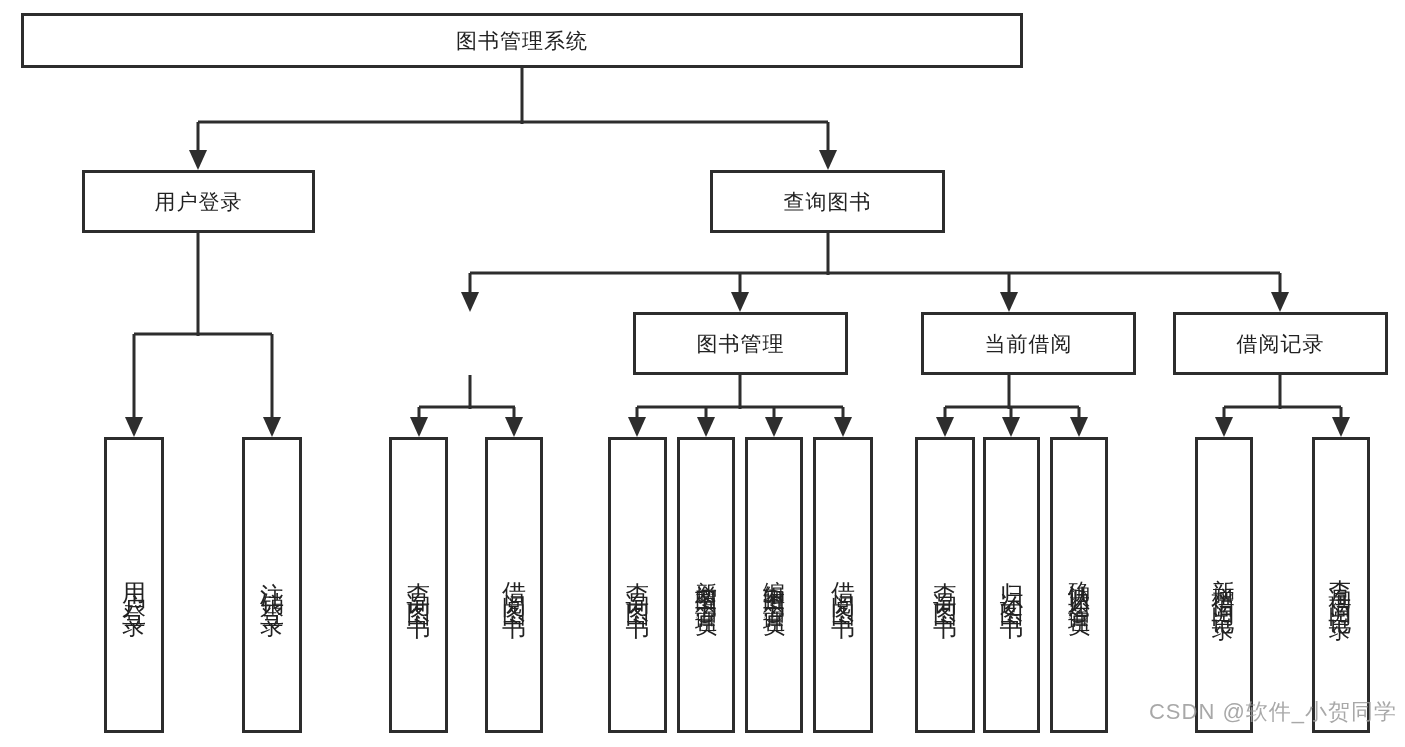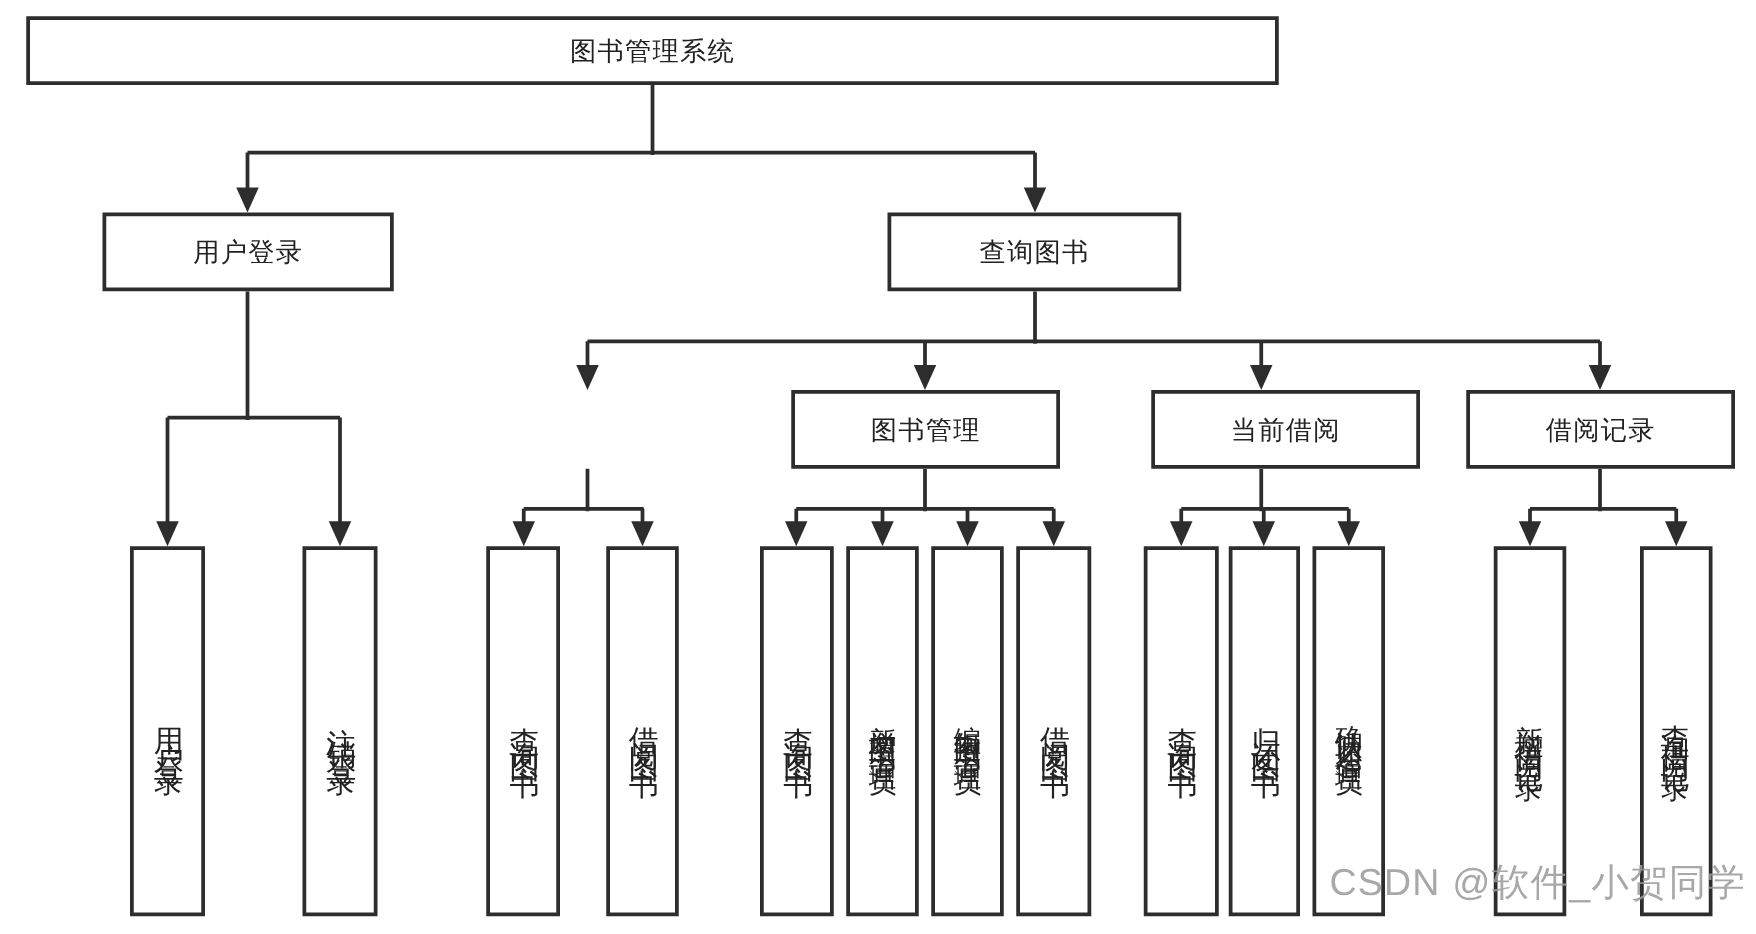--- a/index.html
+++ b/index.html
@@ -29,21 +29,21 @@
     writing-mode:vertical-lr;
     white-space:nowrap;
   }
   .v4{font-size:24px;letter-spacing:11px;}
   .v6{font-size:23px;letter-spacing:8px;}
   .v9{font-size:22px;letter-spacing:5px;}
   .watermark{
     position:absolute;
     right:8px;
     bottom:7px;
-    font-size:30px;
+    font-size:22px;
     color:#9a9a9a;
     opacity:.85;
     letter-spacing:1px;
     z-index:10;
     white-space:nowrap;
   }
 </style>
 </head>
 <body>
 

